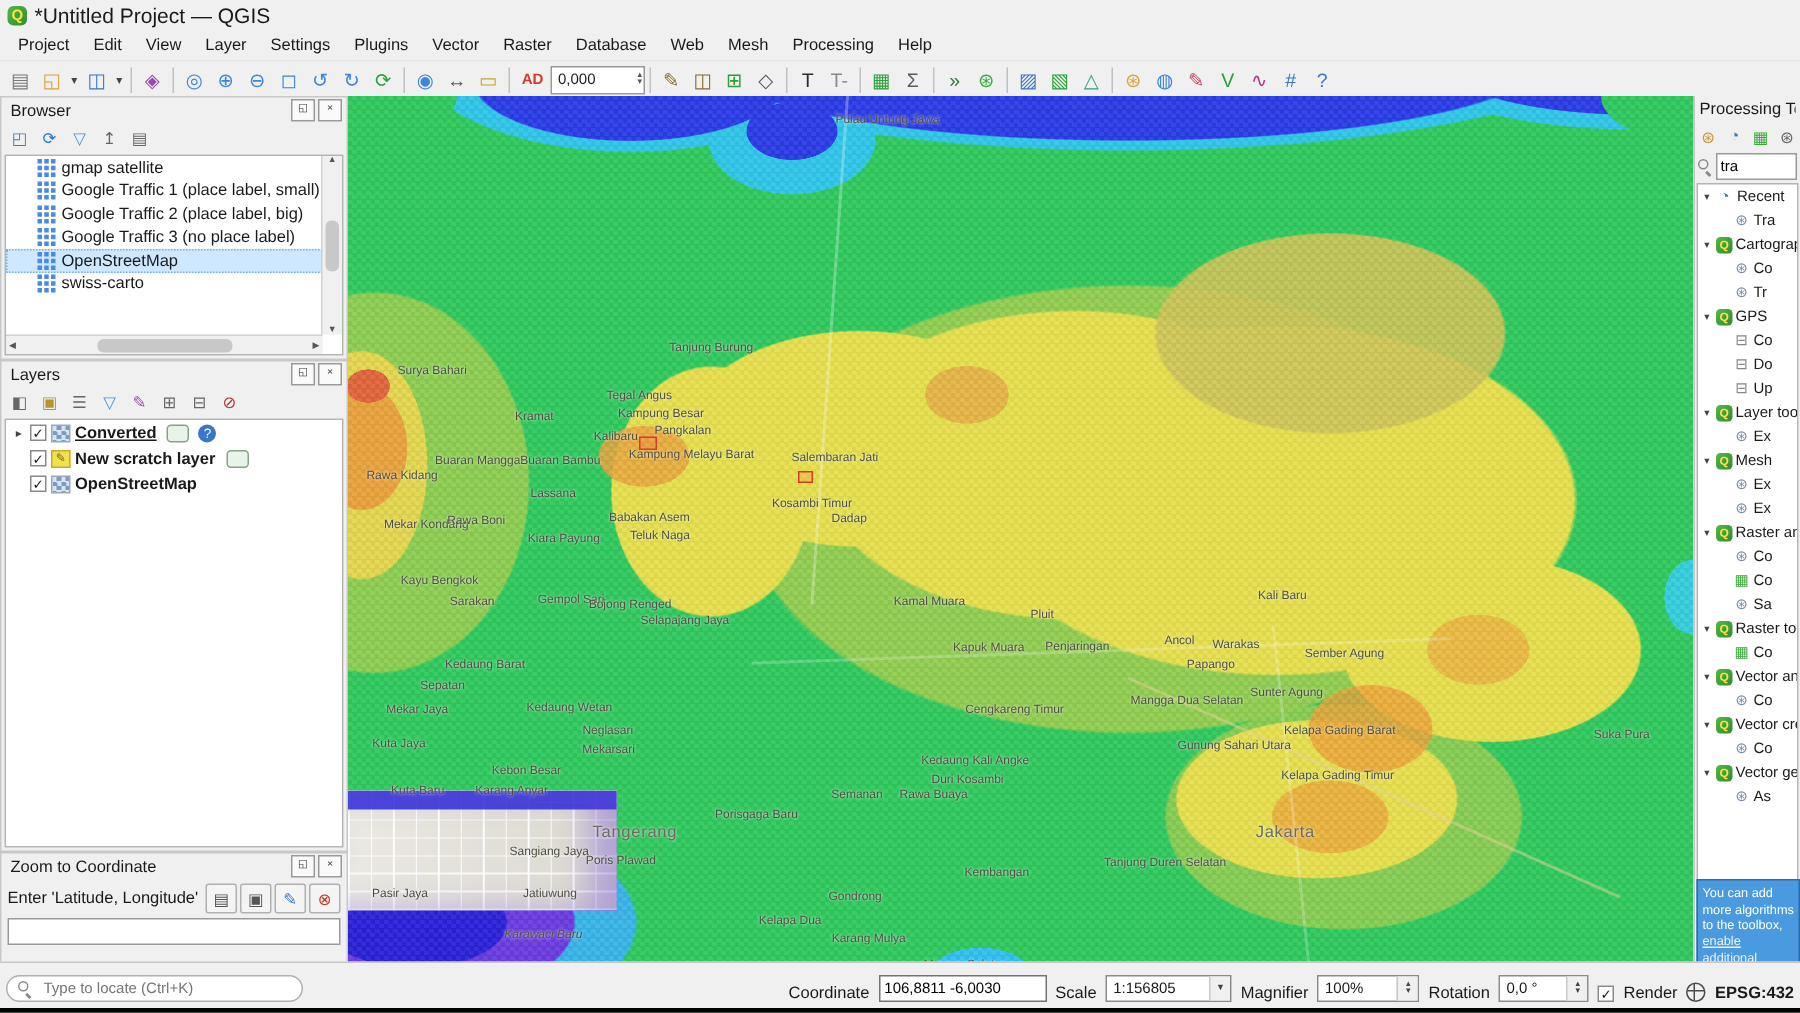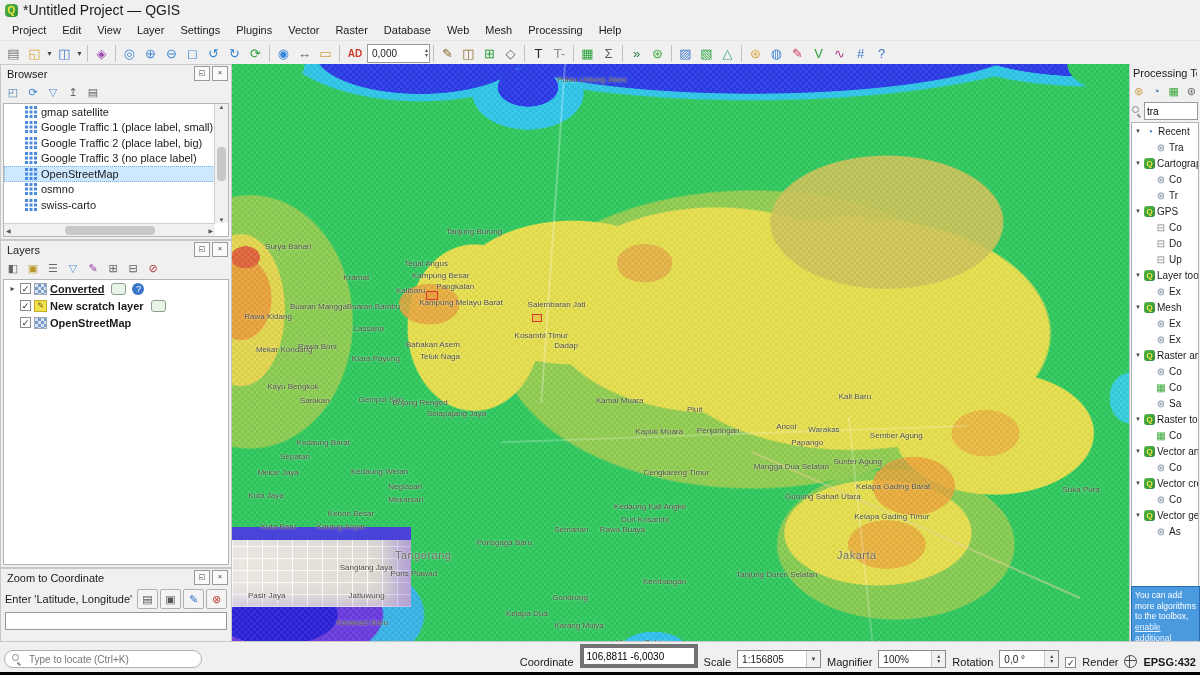--- a/index.html
+++ b/index.html
@@ -140,21 +140,21 @@
   .proc-tooltip{position:absolute;left:1px;right:0;bottom:0;height:64px;background:#4a9ae0;border:1px solid #2a6ab0;color:#fff;font-size:8.5px;line-height:1.25;padding:3px;box-sizing:border-box;overflow:hidden;}
   .tip-link{color:#eaf4ff;text-decoration:underline;cursor:pointer;}
 
   
   .statusbar{position:absolute;left:0;right:0;bottom:3px;height:22px;background:#f0f0f0;border-top:1px solid #c6c6c6;display:flex;align-items:flex-end;padding:4px 4px;gap:6px;overflow:hidden;white-space:nowrap;}
   .locate{width:182px;height:16px;border:1px solid #b0b0b0;border-radius:9px;background:#fff;display:flex;align-items:center;gap:5px;padding:0 7px;flex:none;}
   .locate input{border:none;outline:none;flex:1;min-width:0;font-size:10px;color:#444;font-family:"Liberation Sans",sans-serif;background:transparent;}
   .mag{width:10px;height:10px;position:relative;flex:none;}
   .mag::before{content:"";position:absolute;left:0;top:0;width:5px;height:5px;border:1.5px solid #8a8a8a;border-radius:50%;}
   .mag::after{content:"";position:absolute;right:1px;bottom:0;width:4px;height:1.5px;background:#8a8a8a;transform:rotate(45deg);}
-  .sb-input{height:16px;border:4px solid #737373;background:#fff;font-size:10px;padding:0 3px;font-family:"Liberation Sans",sans-serif;}
+  .sb-input{height:16px;border:1px solid #737373;background:#fff;font-size:10px;padding:0 3px;font-family:"Liberation Sans",sans-serif;}
   .sb-combo{height:16px;border:1px solid #8a8a8a;background:#fff;display:inline-flex;align-items:center;font-size:10px;padding-left:4px;}
   .sb-combo .arrow{width:13px;height:100%;display:inline-flex;align-items:center;justify-content:center;font-size:6px;color:#444;border-left:1px solid #c8c8c8;background:#f0f0f0;margin-left:4px;}
   .spacer{flex:1;}
   .globe{width:11px;height:11px;border:1px solid #4a4a4a;border-radius:50%;position:relative;flex:none;}
   .globe::before{content:"";position:absolute;left:0;right:0;top:4px;height:1px;background:#4a4a4a;}
   .globe::after{content:"";position:absolute;left:4px;top:0;bottom:0;width:1px;background:#4a4a4a;}
   .bottom-strip{position:absolute;left:0;right:0;bottom:0;height:3px;background:#000;}
 </style>
 </head>
 <body>
@@ -280,26 +280,20 @@
                 <span class="xyz-wrap">
                   <i class="xyz"></i>
                 </span>
                 <span class="b-label">Google Traffic 3 (no place label)</span>
               </div>
               <div class="b-row selected">
                 <span class="xyz-wrap">
                   <i class="xyz"></i>
                 </span>
                 <span class="b-label">OpenStreetMap</span>
-              </div>
-              <div class="b-row">
-                <span class="xyz-wrap">
-                  <i class="xyz"></i>
-                </span>
-                <span class="b-label">osmno</span>
               </div>
               <div class="b-row">
                 <span class="xyz-wrap">
                   <i class="xyz"></i>
                 </span>
                 <span class="b-label">swiss-carto</span>
               </div>
             </div>
           <div class="vscroll">
               <span>▲</span>
@@ -435,21 +429,21 @@
           <span class="map-label" style="left: 5.7%; top: 66.2%;">Sepatan</span>
           <span class="map-label" style="left: 3.3%; top: 69%;">Mekar Jaya</span>
           <span class="map-label" style="left: 2.2%; top: 72.8%;">Kuta Jaya</span>
           <span class="map-label" style="left: 3.6%; top: 78.1%;">Kuta Baru</span>
           <span class="map-label" style="left: 10%; top: 78.1%;">Karang Anyar</span>
           <span class="map-label" style="left: 17.8%; top: 71.3%;">Neglasari</span>
           <span class="map-label" style="left: 17.8%; top: 73.5%;">Mekarsari</span>
           <span class="map-label" style="left: 12.6%; top: 85.2%;">Sangiang Jaya</span>
           <span class="map-label" style="left: 18.2%; top: 86.1%;">Poris Plawad</span>
           <span class="map-label" style="left: 13.4%; top: 90%;">Jatiuwung</span>
-          <span class="map-label" style="left: 12.2%; top: 94.6%;">Karawaci Baru</span>
+          <span class="map-label" style="left: 12.2%; top: 94.6%; font-style: italic;">Karawaci Baru</span>
           <span class="map-label" style="left: 2.2%; top: 90%;">Pasir Jaya</span>
           <span class="map-label" style="left: 43.4%; top: 74.7%;">Kedaung Kali Angke</span>
           <span class="map-label" style="left: 43.9%; top: 76.9%;">Duri Kosambi</span>
           <span class="map-label" style="left: 41.5%; top: 78.7%;">Rawa Buaya</span>
           <span class="map-label" style="left: 36.3%; top: 78.7%;">Semanan</span>
           <span class="map-label" style="left: 27.9%; top: 80.9%;">Porisgaga Baru</span>
           <span class="map-label" style="left: 46.3%; top: 87.6%;">Kembangan</span>
           <span class="map-label" style="left: 46.6%; top: 68.9%;">Cengkareng Timur</span>
           <span class="map-label" style="left: 57.1%; top: 86.4%;">Tanjung Duren Selatan</span>
           <span class="map-label" style="left: 36.5%; top: 95.1%;">Karang Mulya</span>

